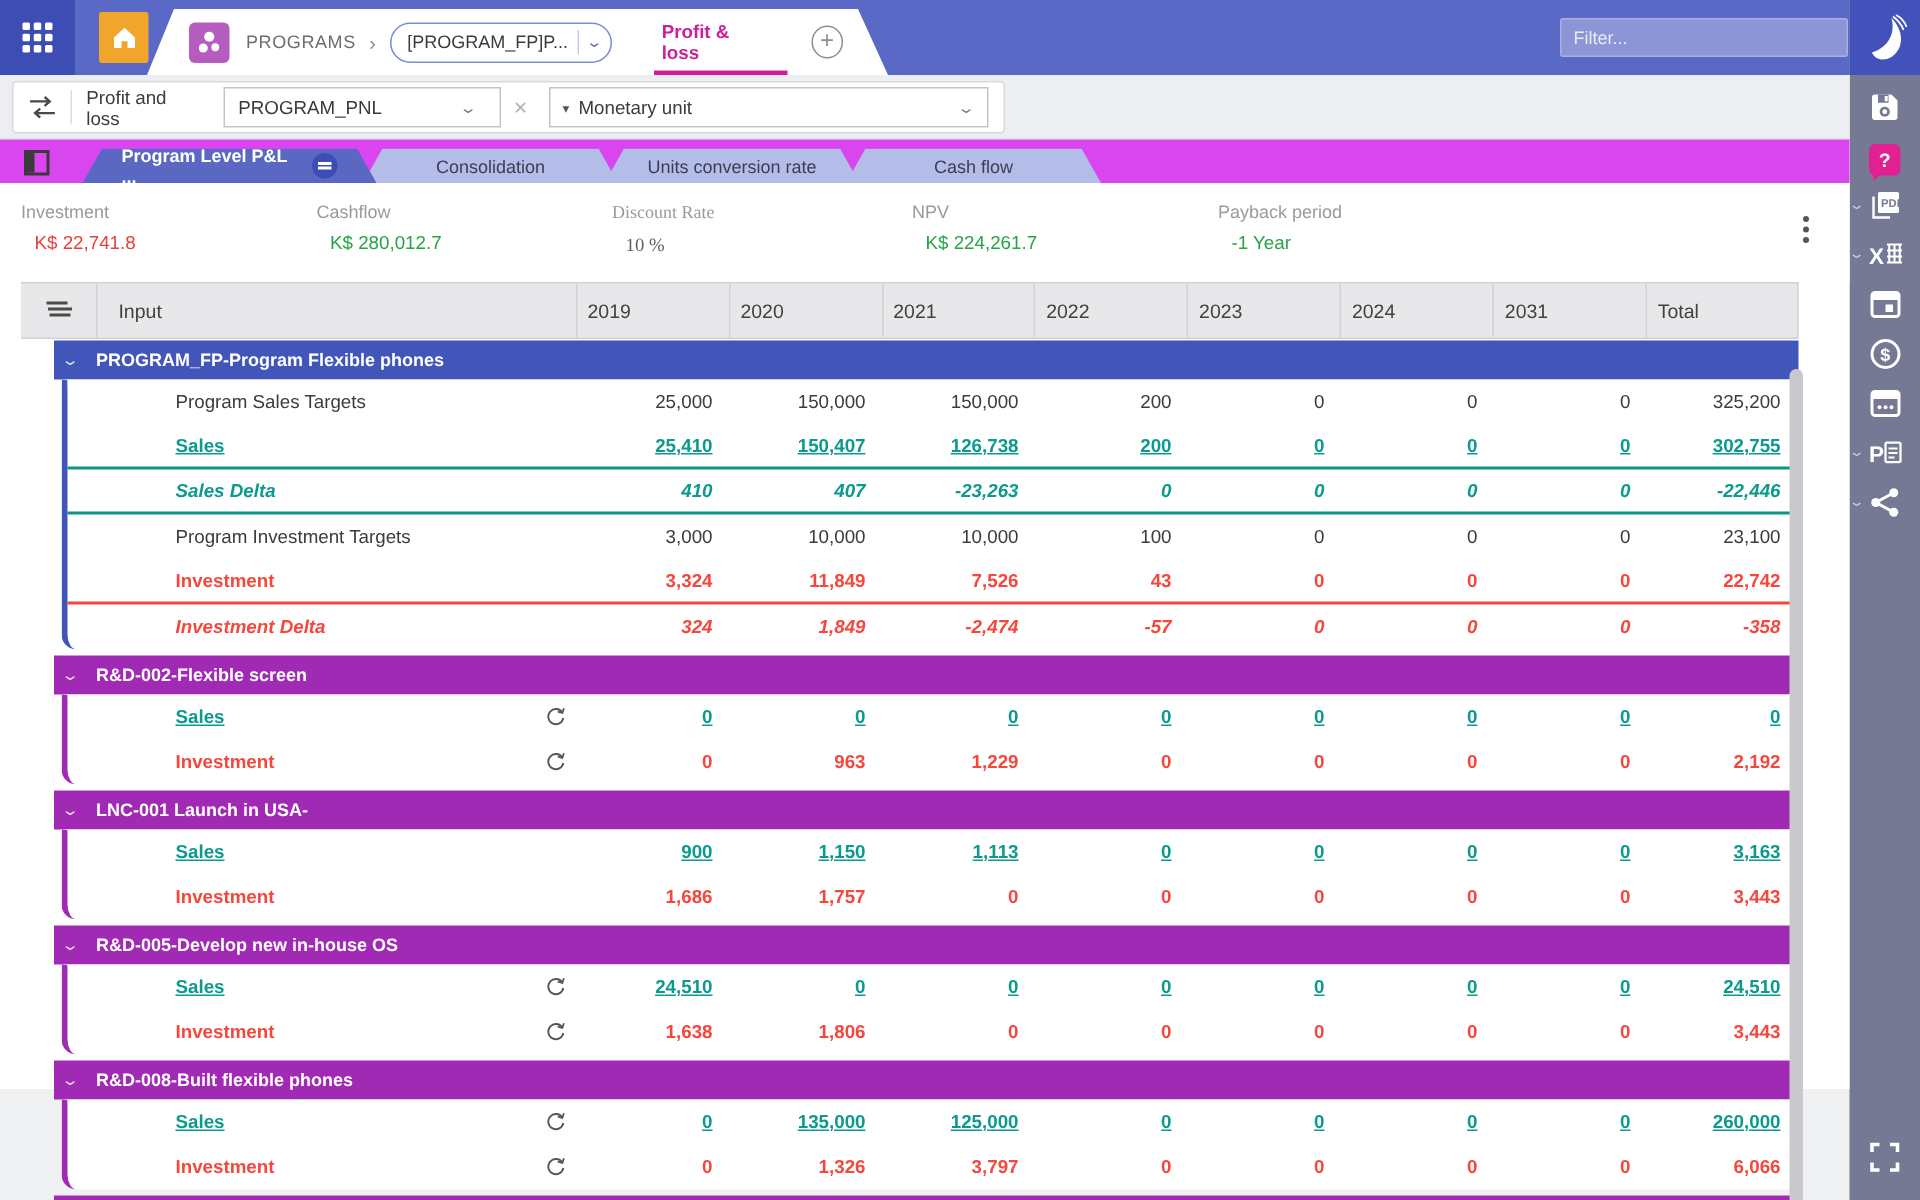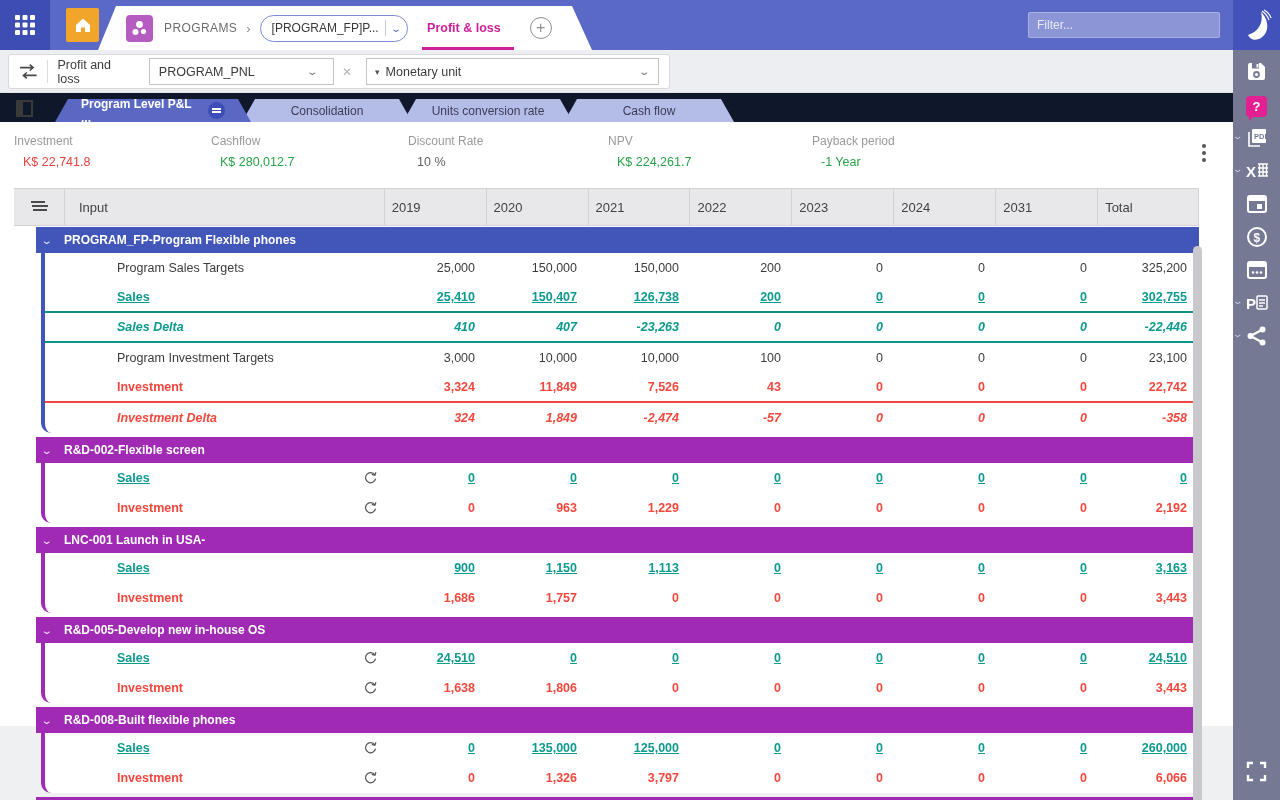--- a/index.html
+++ b/index.html
@@ -18,26 +18,26 @@
              display:flex; align-items:center; padding:0 30px 0 28px; }
   .programs-icon { width:27px; height:27px; border-radius:4px; background:#b45cc0; flex:0 0 27px;
                    display:flex; align-items:center; justify-content:center; }
   .crumb-label { margin-left:11px; font-size:12px; color:#6d6d6d; letter-spacing:.4px; cursor:pointer; }
   .crumb-chev { margin:0 9px; color:#8a8a8a; font-size:13px; }
   .entity-pill { height:27px; border:1px solid #7d8bd6; border-radius:14px; background:#fff;
                  display:flex; align-items:center; padding:0 7px 0 11px; cursor:pointer; }
   .entity-pill .txt { font-size:12px; color:#3a3a3a; white-space:nowrap; }
   .entity-pill .sep { width:1px; height:16px; background:#c3cae9; margin:0 6px; }
   .entity-pill .chev { font-size:10px; color:#5a68c4; transform:scaleX(1.4); }
-  .view-link { position:relative; margin-left:19px; height:44px; display:flex; align-items:center;
+  .view-link { position:relative; margin-left:33px; height:44px; display:flex; align-items:center;
                font-size:12.5px; color:#ce1e98; font-weight:bold; cursor:pointer; }
   .view-link::after { content:""; position:absolute; left:-5px; right:-13px; bottom:0; height:3px; background:#ce1e98; }
   .add-view-btn { margin-left:29px; width:22px; height:22px; border:1.5px solid #8f8f8f; border-radius:50%;
                   color:#8f8f8f; font-size:16px; line-height:19px; text-align:center; cursor:pointer; background:#fff; }
-  .filter-input { position:absolute; right:13px; top:12px; width:192px; height:26px;
+  .filter-input { position:absolute; right:1px; top:12px; width:192px; height:26px;
                   background:rgba(255,255,255,.30); border:1px solid rgba(255,255,255,.25); border-radius:2px;
                   color:#fff; font-size:12px; padding:0 8px; outline:none; font-family:"Liberation Sans", sans-serif; }
   .filter-input::placeholder { color:rgba(255,255,255,.8); }
 
   
   .sidebar { position:absolute; right:0; top:0; width:47px; height:800px; background:#757994;
              display:flex; flex-direction:column; align-items:center; }
   .logo-sq { width:47px; height:50px; background:#4351bb; display:flex; align-items:center; justify-content:center; flex:0 0 50px; }
   .side-item { position:relative; width:47px; height:33px; display:flex; align-items:center; justify-content:center; cursor:pointer; }
   .side-item:first-of-type { margin-top:7px; }
@@ -58,21 +58,21 @@
   .fb-select { height:27px; border:1px solid #c4c4c7; background:#fff; display:flex; align-items:center;
                padding:0 17px 0 9px; cursor:pointer; }
   .fb-select .val { font-size:12.5px; color:#3a3a3a; flex:1; }
   .fb-select .chev { font-size:10px; color:#777; transform:scaleX(1.5); margin-left:6px; }
   .fb-clear { color:#b4b4b6; font-size:12px; margin:0 14px 0 8px; cursor:pointer; }
   .fb-caret { font-size:9px; color:#555; margin:0 6px 0 8px; }
   .unit-box { width:300px; height:27px; border:1px solid #c4c4c7; background:#fff; display:flex; align-items:center; cursor:pointer; }
   .unit-box .lbl { font-size:12.5px; color:#3c3c3c; }
   .unit-box .chev { margin-left:auto; font-size:10px; color:#777; transform:scaleX(1.5); padding-right:8px; }
 
-  .tab-strip { height:29px; background:#0f172a; display:flex; align-items:flex-end; padding-left:16px; }
+  .tab-strip { height:29px; background:#d946ef; display:flex; align-items:flex-end; padding-left:16px; }
   .panel-toggle { width:17px; height:17px; border:2px solid #3a3a3a; margin:0 22px 5px 0; position:relative; cursor:pointer; }
   .panel-toggle::before { content:""; position:absolute; left:0; top:0; bottom:0; width:5px; background:#3a3a3a; }
   .view-tab { height:23px; display:flex; align-items:center; justify-content:center; font-size:12px;
               color:#3c3c55; padding:0 26px; margin-right:-9px;
               clip-path:polygon(13px 0, calc(100% - 13px) 0, 100% 100%, 0 100%); background:#b4bce8; cursor:pointer; }
   .view-tab.active { background:#5a68c4; color:#fff; font-weight:bold; z-index:2; }
   .tab-badge { width:17px; height:17px; border-radius:50%; background:#3d4db8; margin-left:8px; position:relative; flex:0 0 17px; }
   .tab-badge::before { content:""; position:absolute; left:4px; top:6px; width:9px; height:2px; background:#fff; box-shadow:0 3px 0 #fff; }
 
   .kpi-row { height:66px; background:#fff; display:flex; padding:12px 0 0 14px; position:relative; }
@@ -304,21 +304,21 @@
     <div class="kpi-row">
       <div id="kpi-items" style="display:flex">
           <div class="kpi" style="width: 197px;">
             <div class="k-label">Investment</div>
             <div class="k-value k-red">K$ 22,741.8</div>
           </div>
           <div class="kpi" style="width: 197px;">
             <div class="k-label">Cashflow</div>
             <div class="k-value k-green">K$ 280,012.7</div>
           </div>
-          <div class="kpi" style="width: 200px;">
+          <div class="kpi" style="width: 200px; font-family: Liberation Serif, serif;">
             <div class="k-label">Discount Rate</div>
             <div class="k-value k-gray">10 %</div>
           </div>
           <div class="kpi" style="width: 204px;">
             <div class="k-label">NPV</div>
             <div class="k-value k-green">K$ 224,261.7</div>
           </div>
           <div class="kpi" style="width: 200px;">
             <div class="k-label">Payback period</div>
             <div class="k-value k-green">-1 Year</div>

